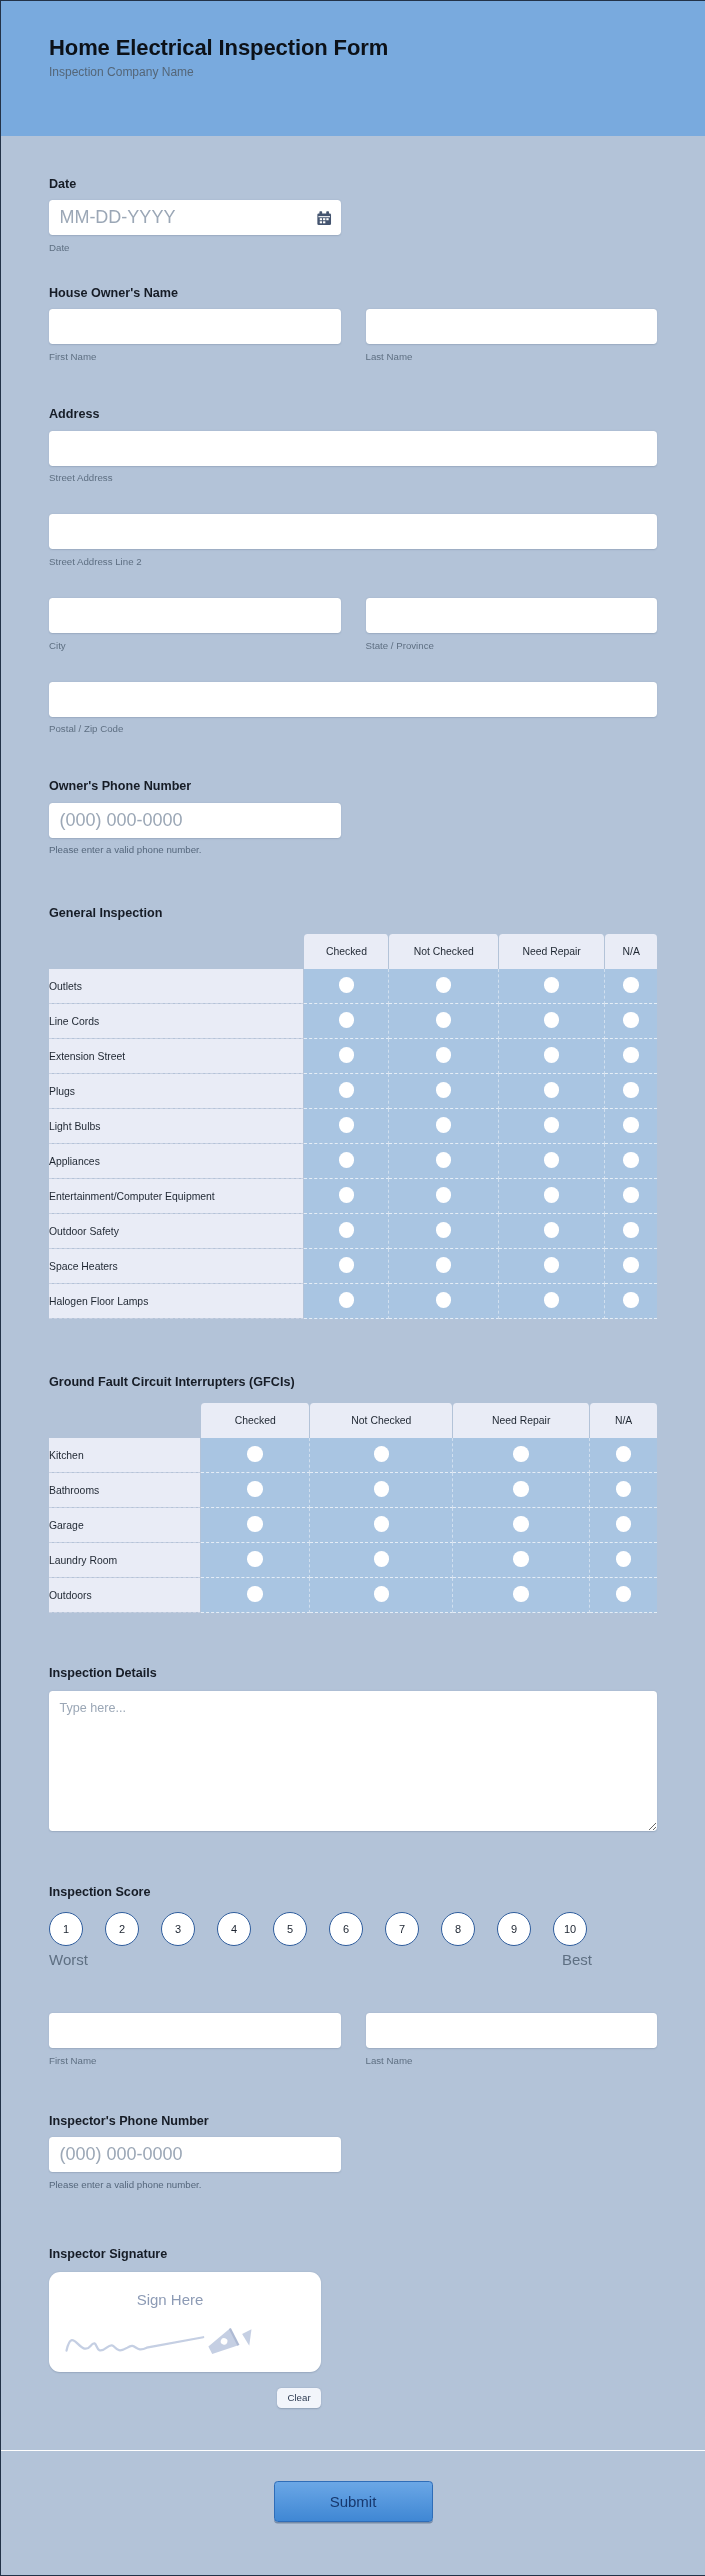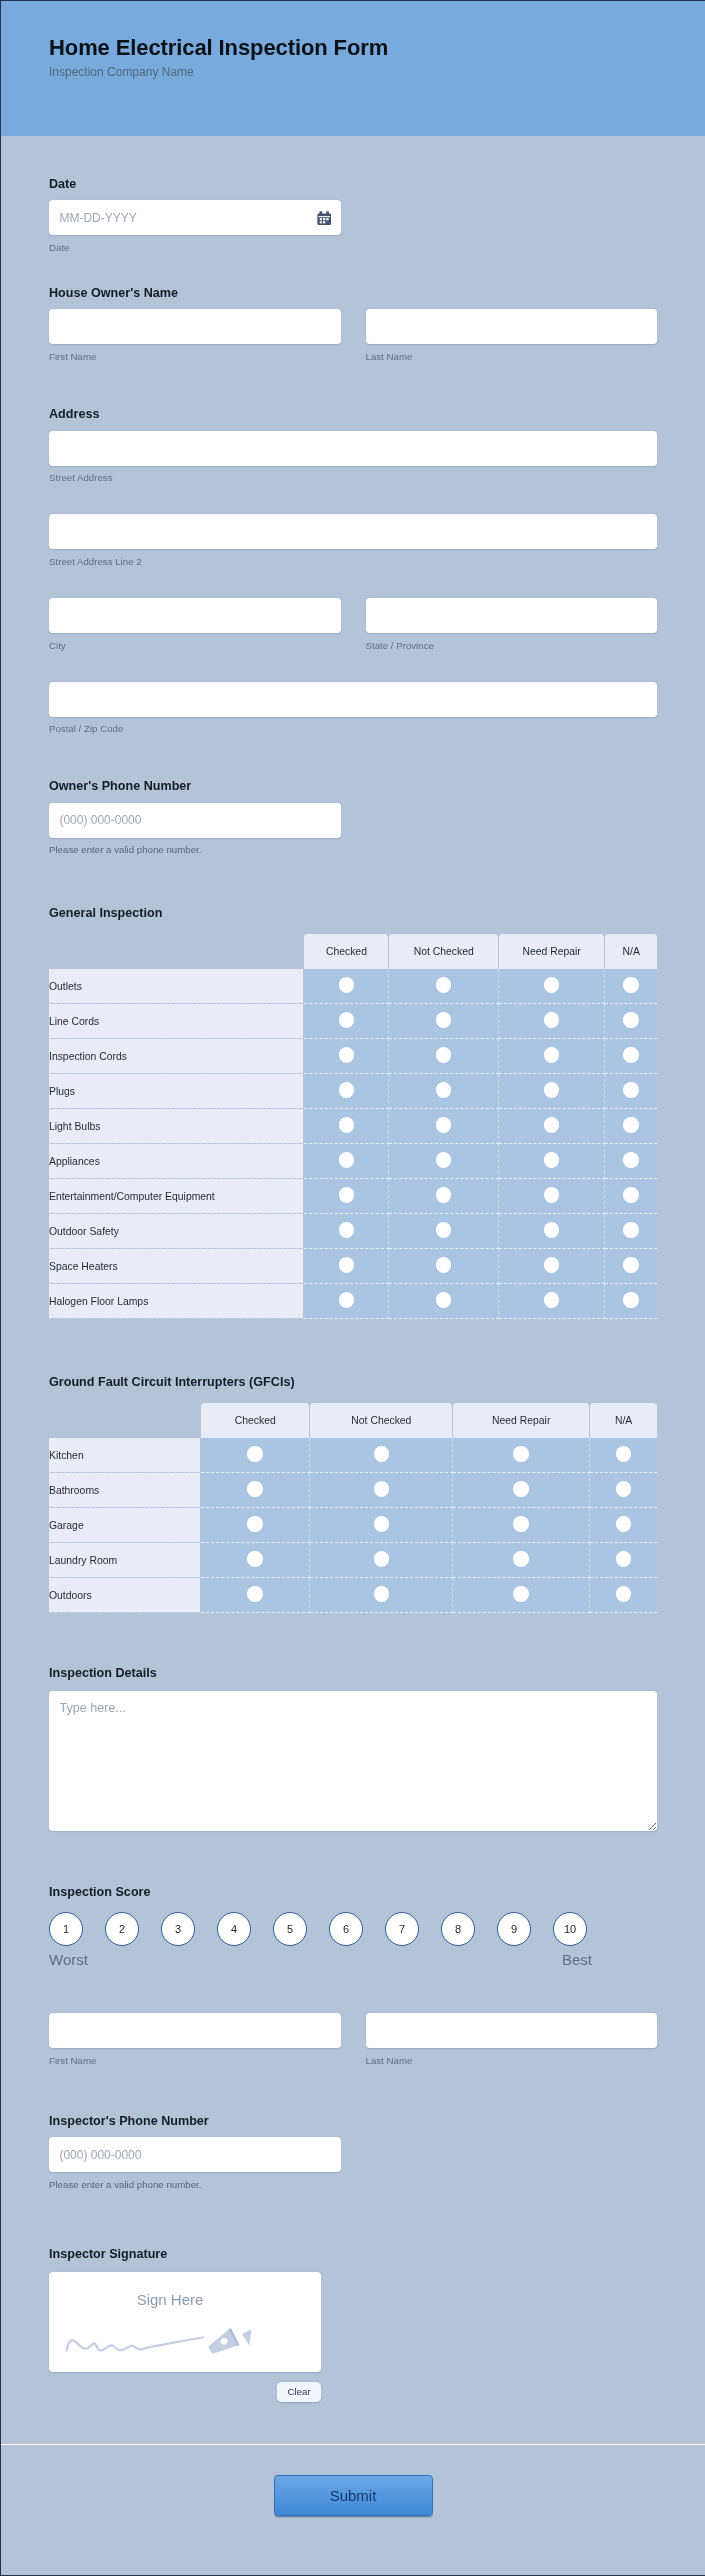--- a/index.html
+++ b/index.html
@@ -11,21 +11,21 @@
   body{margin:0;background:var(--page-bg);font-family:"Liberation Sans",sans-serif;}
   .page{width:706px;height:2576px;margin:0 auto;background:var(--page-bg);
         border:1.5px solid #223248;overflow:hidden;}
   
   .hdr{height:135px;background:var(--header-bg);padding:33px 48px 0;}
   .hdr h1{margin:0;font-size:22px;line-height:27px;font-weight:700;color:#0c1118;letter-spacing:-0.1px;}
   .hdr .sub{margin-top:4px;font-size:12px;color:#546678;}
   .content{padding:0 48px;}
   .q-label{font-size:12.6px;font-weight:600;color:#161c26;line-height:18px;}
   .text-input{display:block;width:100%;height:35px;border:0;border-radius:3.7px;background:#fff;
-      box-shadow:0 0.7px 1.5px rgba(40,60,90,.18);padding:0 10.4px;font-size:12px;color:#2b3443;
+      box-shadow:0 0.7px 1.5px rgba(40,60,90,.18);padding:0 10.4px;font-size:18px;color:#2b3443;
       font-family:"Liberation Sans",sans-serif;outline:none;}
   .text-input::placeholder,textarea::placeholder{color:#9ba7b6;opacity:1;}
   .sublabel{font-size:9.7px;color:#5e6f82;margin-top:6.7px;line-height:12px;}
   .hint{font-size:9.7px;color:#55677c;margin-top:6.7px;line-height:12px;}
   .mt10{margin-top:7.4px}
   .two-col{display:flex;gap:25px;margin-top:7.4px}
   .two-col .col{flex:1;min-width:0}
   .w390{width:292px}
   .addr-row{margin-top:30px}
   .date-wrap{position:relative;width:292px;margin-top:7.4px}
@@ -48,26 +48,26 @@
         background:#fff;box-shadow:0 0.7px 1.5px rgba(40,60,90,.18);padding:9.7px 10.4px;font-size:12.6px;
         color:#15803d;font-family:"Liberation Sans",sans-serif;outline:none;resize:both;}
   
   .scale{display:flex;gap:22px;margin-top:10.4px;}
   .score-btn{width:34px;height:34px;border-radius:50%;background:#fff;border:1.1px solid var(--score-ring);
         font-size:11px;color:#1c2430;display:flex;align-items:center;justify-content:center;cursor:pointer;
         font-family:"Liberation Sans",sans-serif;padding:0;}
   .scale-labels{display:flex;justify-content:space-between;width:543px;margin-top:5.2px;
         font-size:15px;color:#5e6f82;}
   
-  .sig-pad{width:272px;height:100px;margin-top:9px;background:#fff;border-radius:4px;
+  .sig-pad{width:272px;height:100px;margin-top:9px;background:#fff;border-radius:11px;
         box-shadow:0 0.7px 1.5px rgba(40,60,90,.2);position:relative;overflow:hidden;cursor:crosshair;padding-left:16px;}
   .sig-pad .sign-here{position:absolute;top:19.3px;left:0;right:30px;text-align:center;
         font-size:15px;color:#8d9bb5;}
   .sig-pad svg{position:absolute;left:13.4px;bottom:10.4px;}
-  .sig-actions{width:272px;display:flex;justify-content:flex-end;margin-top:10px;}
+  .sig-actions{width:272px;display:flex;justify-content:flex-end;margin-top:16px;}
   .clear-btn{background:#f2f5fb;border:0;border-radius:4.5px;padding:4.5px 10.4px;font-size:9.7px;color:#2e3b52;
         box-shadow:0 0.7px 1.5px rgba(40,60,90,.25);cursor:pointer;font-family:"Liberation Sans",sans-serif;}
   
   .divider{height:1.5px;background:#fdfdfd;margin:42px -48px 0;}
   .submit-row{display:flex;justify-content:center;padding:30px 0 45px;}
   .submit-btn{width:159px;height:41px;border-radius:3.7px;border:0.7px solid var(--submit-border);
         background:linear-gradient(var(--submit-top),var(--submit-bottom));color:var(--submit-text);
         font-size:15px;font-weight:500;box-shadow:0 1.5px 0 rgba(25,55,95,.4);cursor:pointer;
         font-family:"Liberation Sans",sans-serif;}
   
@@ -177,21 +177,21 @@
               <td class="rc"><span class="radio"></span></td>
             </tr>
             <tr>
               <th class="rl">Line Cords</th>
               <td class="rc"><span class="radio"></span></td>
               <td class="rc"><span class="radio"></span></td>
               <td class="rc"><span class="radio"></span></td>
               <td class="rc"><span class="radio"></span></td>
             </tr>
             <tr>
-              <th class="rl">Inspection Cords</th>
+              <th class="rl">Extension Street</th>
               <td class="rc"><span class="radio"></span></td>
               <td class="rc"><span class="radio"></span></td>
               <td class="rc"><span class="radio"></span></td>
               <td class="rc"><span class="radio"></span></td>
             </tr>
             <tr>
               <th class="rl">Plugs</th>
               <td class="rc"><span class="radio"></span></td>
               <td class="rc"><span class="radio"></span></td>
               <td class="rc"><span class="radio"></span></td>

